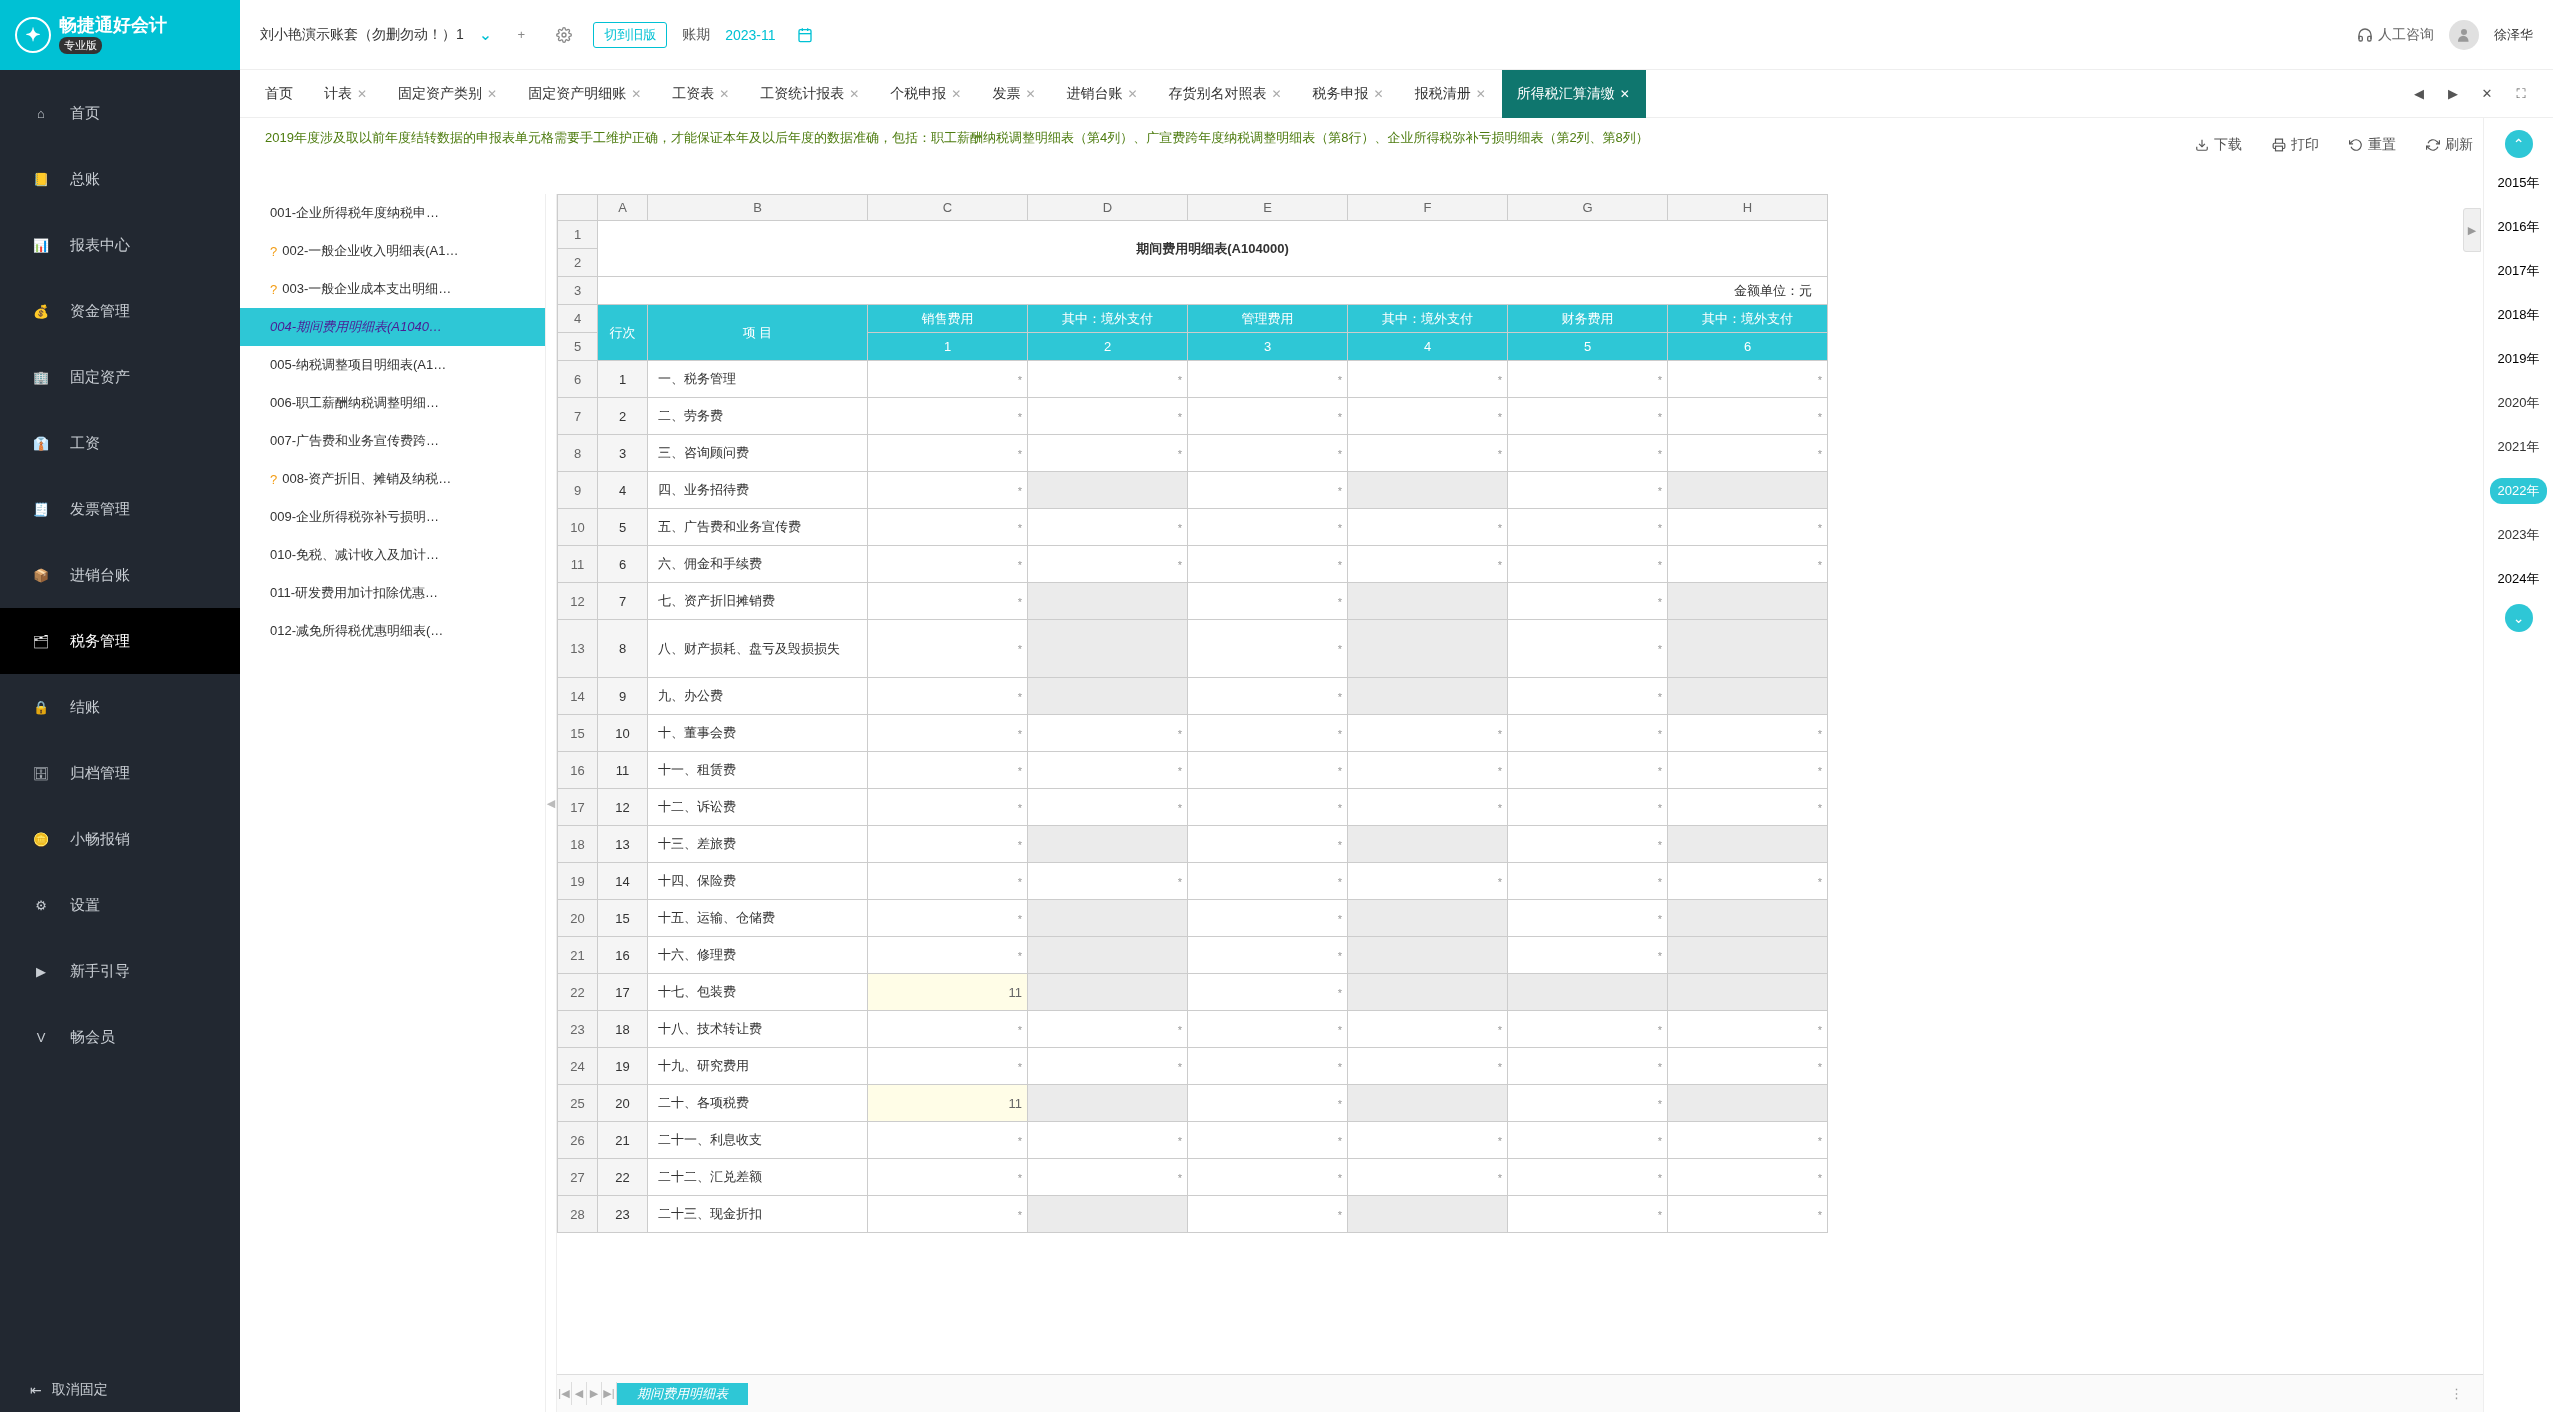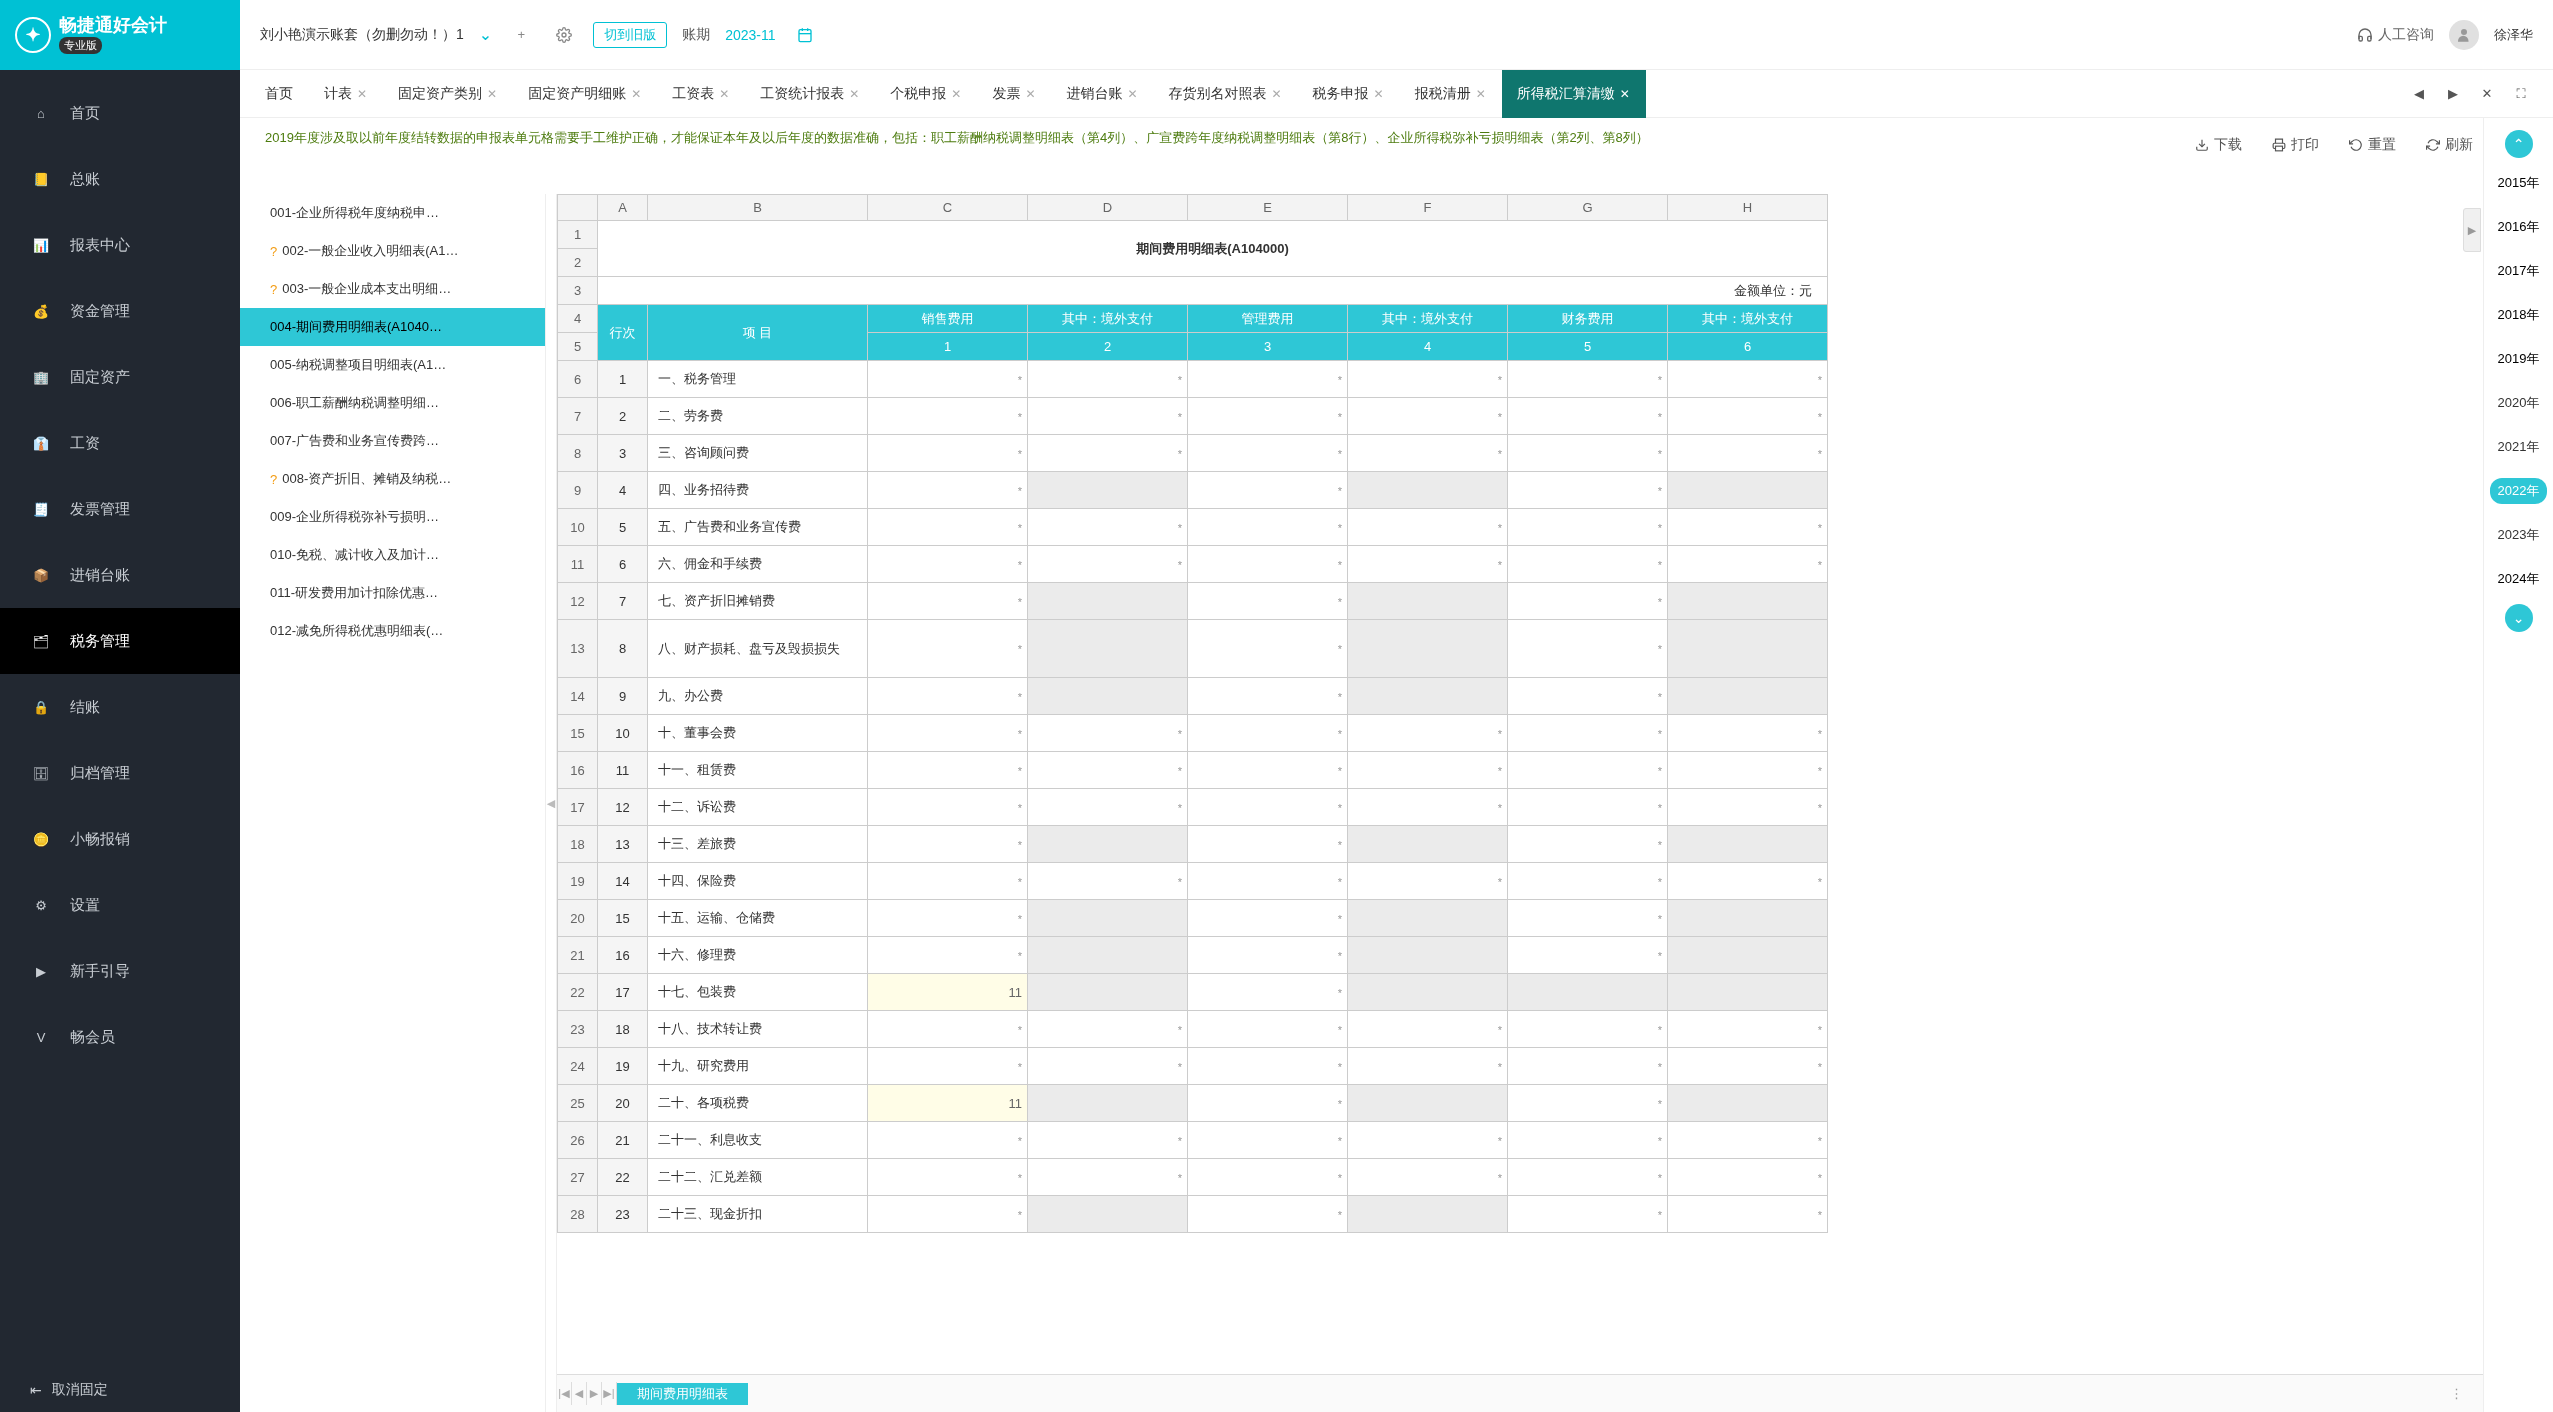--- a/index.html
+++ b/index.html
@@ -44,21 +44,21 @@
     .arrow-btn { width: 24px; height: 24px; display: flex; align-items: center; justify-content: center; color: #555; }
     
     
     .content { flex: 1; display: flex; position: relative; overflow: hidden; }
     .warning-bar { position: absolute; top: 10px; left: 25px; right: 300px; color: #4d7c0f; font-size: 13px; line-height: 1.6; z-index: 2; }
     .action-bar { position: absolute; top: 18px; right: 80px; display: flex; gap: 30px; z-index: 3; }
     .action { display: flex; align-items: center; gap: 5px; color: #555; font-size: 14px; cursor: pointer; justify-content: center; }
     
     .subtree { width: 305px; padding-top: 76px; overflow: hidden; }
     .tree-item { padding: 10px 10px 10px 30px; font-size: 13px; color: #333; cursor: pointer; white-space: nowrap; overflow: hidden; text-overflow: ellipsis; display: flex; align-items: center; gap: 5px; }
-    .tree-item.active { background: #2ec7d6; color: #000000; }
+    .tree-item.active { background: #2ec7d6; color: #4c1d95; font-style: italic; }
     .q-icon { color: #f39c12; font-size: 13px; }
     
     .splitter { width: 12px; background: #fff; border-left: 1px solid #eee; border-right: 1px solid #eee; display: flex; align-items: center; justify-content: center; color: #bbb; font-size: 11px; margin-top: 76px; }
     
     .sheet-area { flex: 1; padding-top: 76px; display: flex; flex-direction: column; overflow: hidden; }
     .grid-wrap { flex: 1; overflow: auto; position: relative; }
     table.grid { border-collapse: collapse; }
     .grid th, .grid td { border: 1px solid #ccc; font-size: 13px; }
     .col-hdr { background: #f3f3f3; text-align: center; height: 26px; color: #666; font-weight: normal; }
     .row-hdr { background: #f3f3f3; text-align: center; width: 40px; color: #666; font-weight: normal; }
@@ -69,21 +69,21 @@
     .seq-cell { background: #f5f5f5; text-align: center; width: 50px; }
     .item-cell { background: #fff; padding: 8px 10px; }
     .val-cell { text-align: right; padding-right: 5px; color: #666; height: 37px; }
     .val-cell.pale { background: #fffde7; }
     .grey { background: #ebebeb; }
     .star { color: #999; font-size: 11px; }
     
     .sheet-footer { height: 38px; display: flex; align-items: center; border-top: 1px solid #ddd; background: #fafafa; }
     .sheet-nav { width: 60px; display: flex; }
     .sheet-nav span { flex: 1; text-align: center; color: #aaa; border-right: 1px solid #ddd; font-size: 11px; padding: 5px 0; }
-    .sheet-tab { background: #2ec7d6; color: #fff; padding: 6px 20px; font-size: 13px; height: 22px; display: flex; align-items: center; }
+    .sheet-tab { background: #2ec7d6; color: #fff; padding: 6px 20px; font-size: 13px; height: 22px; display: flex; align-items: center; font-style: italic; }
     .dots { margin-left: auto; margin-right: 20px; color: #999; }
     
     
     .year-rail { width: 70px; border-left: 1px solid #eee; display: flex; flex-direction: column; align-items: center; padding-top: 12px; gap: 12px; background: #fff; }
     .year-rail .yr { font-size: 13px; color: #000000; padding: 4px 8px; border-radius: 12px; cursor: pointer; }
     .year-rail .yr.avail { color: #333; text-align: right; }
     .year-rail .yr.sel { background: #2ec7d6; color: #fff; }
     .rail-btn { width: 28px; height: 28px; border-radius: 50%; background: #2ec7d6; color: #fff; display: flex; align-items: center; justify-content: center; font-size: 14px; }
     .expand-tab { position: absolute; right: 72px; top: 90px; width: 18px; height: 44px; background: #f0f0f0; border: 1px solid #ddd; border-radius: 3px 0 0 3px; display:flex; align-items:center; justify-content:center; color:#999; font-size:11px; }
   </style>

